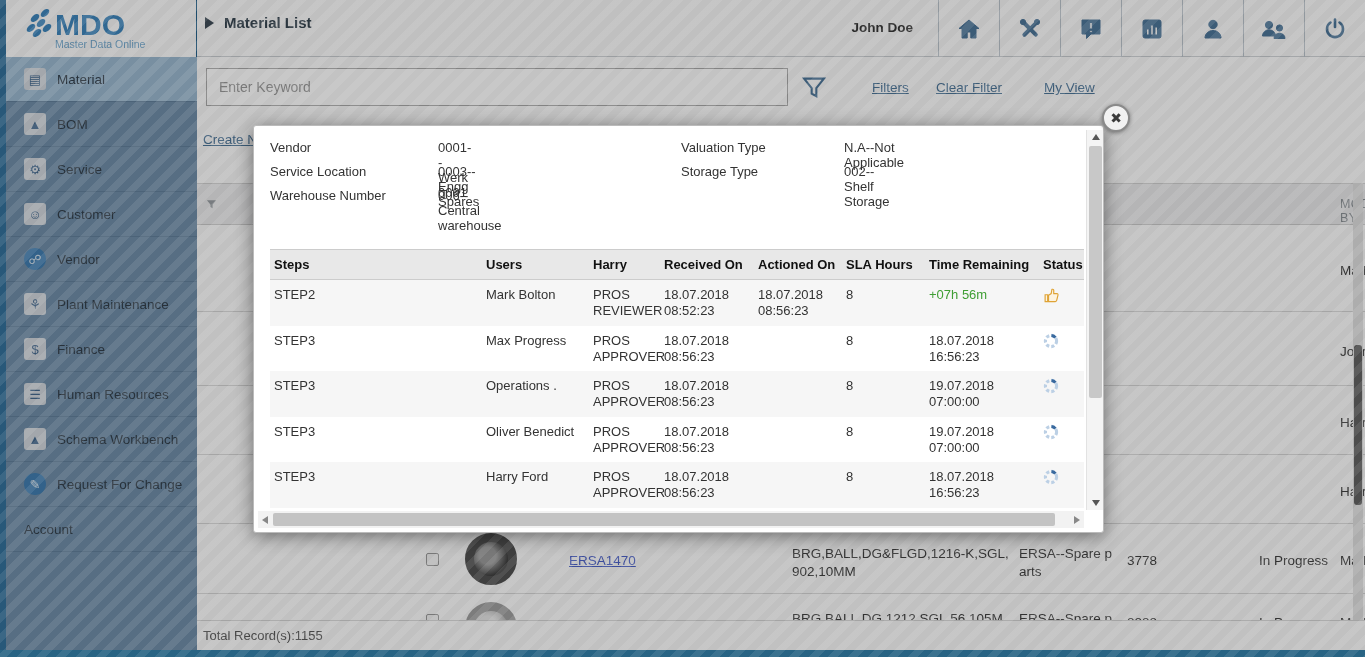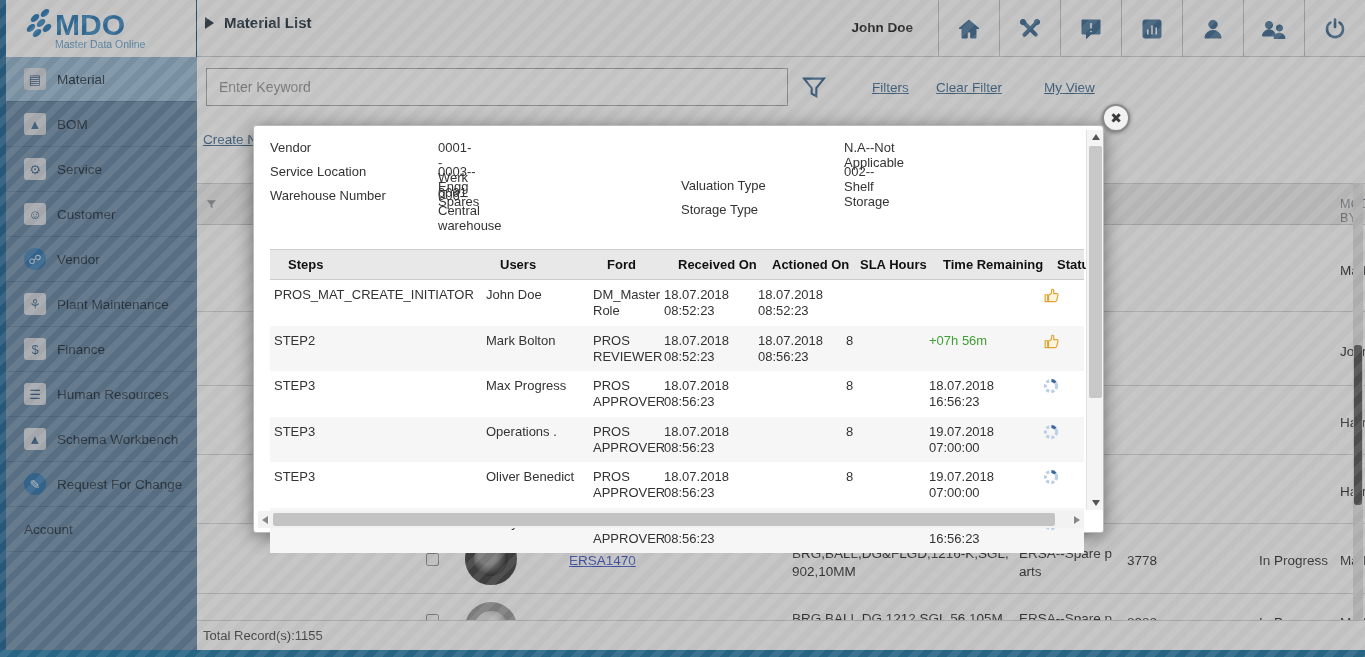--- a/index.html
+++ b/index.html
@@ -55,25 +55,25 @@
 
   
   .modal { position:absolute; left:253px; top:125px; width:851px; height:408px; background:#fff; z-index:100;
     border:1px solid #bbb; border-radius:3px; box-shadow:0 3px 18px rgba(0,0,0,.45); }
   .modal-close { position:absolute; top:-22px; right:-27px; width:28px; height:28px; border-radius:50%; background:#f2f2f2;
     border:2px solid #8a8a8a; box-shadow:0 1px 4px rgba(0,0,0,.4); color:#3b3b3b; font-size:14px; font-weight:bold;
     display:flex; align-items:center; justify-content:center; cursor:pointer; }
   .detail-row { position:absolute; font-size:13px; color:#333; }
   .detail-label { position:absolute; left:16px; width:165px; }
   .detail-value { position:absolute; left:184px; }
-  .detail-label.r { left:427px;margin-top:38px; }
+  .detail-label.r { left:427px; }
   .detail-value.r { left:590px; }
 
   .wf-table { position:absolute; left:16px; top:123px; width:814px; border-collapse:collapse; table-layout:fixed; font-size:13px; color:#333; }
-  .wf-table th { background:#e8e8e8; color:#111; font-weight:bold; text-align:left; padding:7px 18px; border-top:1px solid #ccc; border-bottom:1px solid #ccc; white-space:nowrap; }
+  .wf-table th { background:#e8e8e8; color:#111; font-weight:bold; text-align:left; padding:7px 4px; border-top:1px solid #ccc; border-bottom:1px solid #ccc; white-space:nowrap; }
   .wf-table td { padding:7px 4px 6px; vertical-align:top; line-height:1.25; }
   .wf-table tr.alt td { background:#f6f6f6; }
   .green { color:#3f9e34; }
 
   .v-scroll { position:absolute; top:4px; right:0; width:17px; height:380px; background:#f4f4f4; border-left:1px solid #e2e2e2; }
   .v-scroll .arr { position:absolute; left:0; width:17px; height:14px; display:flex; align-items:center; justify-content:center; }
   .v-scroll .thumb { position:absolute; left:2px; width:13px; top:16px; height:252px; background:#c8c8c8; border-radius:2px; }
   .h-scroll { position:absolute; left:4px; bottom:4px; height:17px; width:826px; background:#f2f2f2; }
   .h-scroll .arr { position:absolute; top:0; width:14px; height:17px; display:flex; align-items:center; justify-content:center; }
   .h-scroll .thumb { position:absolute; top:2px; height:13px; left:15px; width:782px; background:#c3c3c3; border-radius:2px; }
@@ -316,41 +316,29 @@
           <col style="width:94px">
           <col style="width:88px">
           <col style="width:83px">
           <col style="width:114px">
           <col style="width:45px">
         </colgroup>
       <thead>
         <tr>
           <th>Steps</th>
           <th>Users</th>
-          <th>Ford</th>
+          <th>Harry</th>
           <th>Received On</th>
           <th>Actioned On</th>
           <th>SLA Hours</th>
           <th>Time Remaining</th>
           <th>Status</th>
         </tr>
       </thead>
       <tbody>
-        <tr>
-          <td>PROS_MAT_CREATE_INITIATOR</td>
-          <td>John Doe</td>
-          <td>DM_Master Role</td>
-          <td>18.07.2018 08:52:23</td>
-          <td>18.07.2018 08:52:23</td>
-          <td></td>
-          <td></td>
-          <td><svg width="17" height="17" viewBox="0 0 16 16">
-                <path d="M2 7.3h2.4v6.4H2z M5.2 13.7V7.8l2.5-1.6.6-3.6c.1-.8 1.8-.6 1.8.3v3.3h3c.8 0 1.2.6 1 1.4l-1.2 4.9c-.1.7-.6 1.2-1.3 1.2z" fill="#fdf3df" stroke="#dfa335" stroke-width="1.1"></path>
-              </svg></td>
-        </tr>
         <tr class="alt">
           <td>STEP2</td>
           <td>Mark Bolton</td>
           <td>PROS REVIEWER</td>
           <td>18.07.2018 08:52:23</td>
           <td>18.07.2018 08:56:23</td>
           <td>8</td>
           <td class="green">+07h 56m</td>
           <td><svg width="17" height="17" viewBox="0 0 16 16">
                 <path d="M2 7.3h2.4v6.4H2z M5.2 13.7V7.8l2.5-1.6.6-3.6c.1-.8 1.8-.6 1.8.3v3.3h3c.8 0 1.2.6 1 1.4l-1.2 4.9c-.1.7-.6 1.2-1.3 1.2z" fill="#fdf3df" stroke="#dfa335" stroke-width="1.1"></path>

